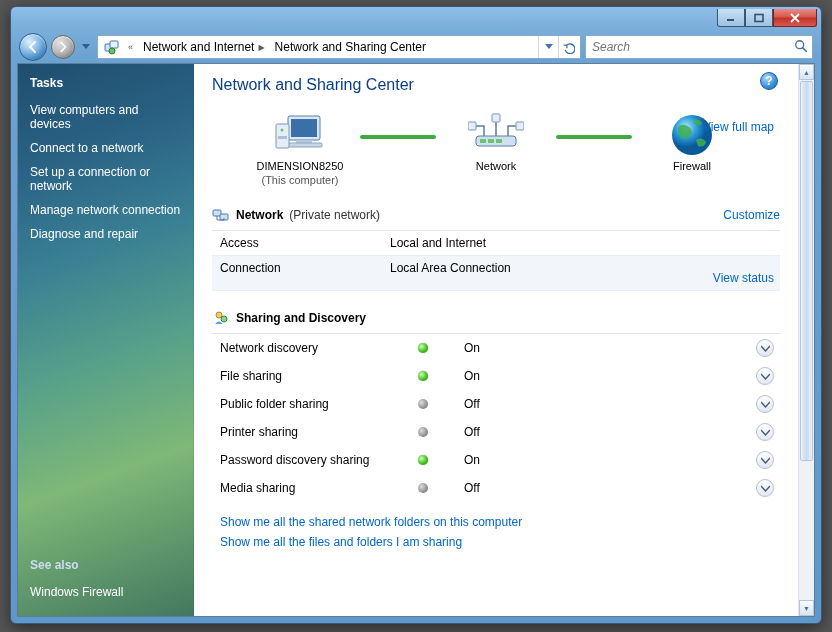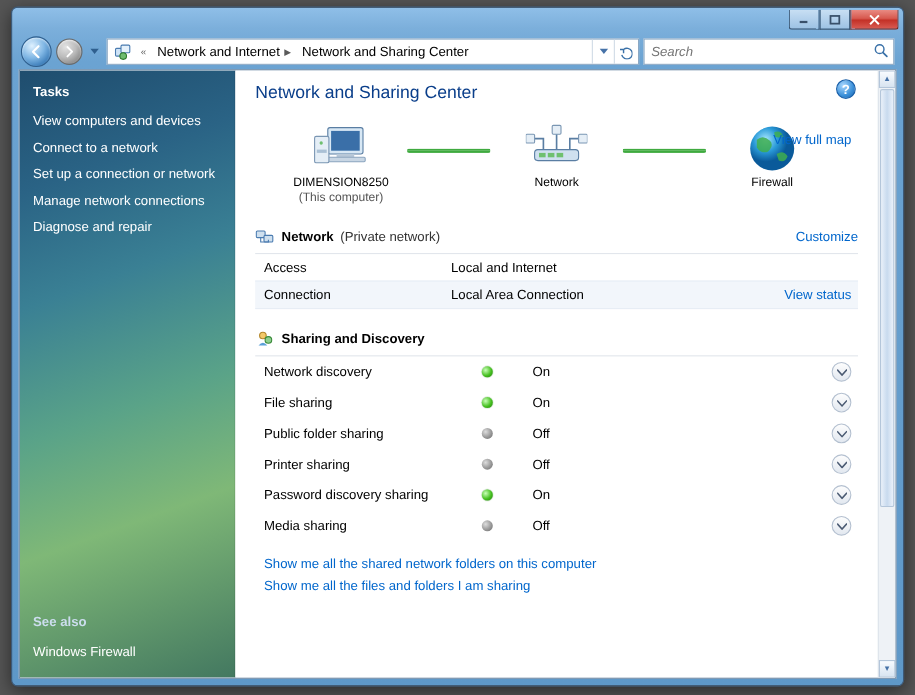--- a/index.html
+++ b/index.html
@@ -107,21 +107,21 @@
   }
   .searchbar .sicon { color:#4672a8; }
   .client {
     flex:1;
     background:#fff;
     display:flex;
     border:1px solid #5e7d9c;
     overflow:hidden;
   }
   .sidebar {
-    width:196px;
+    width:176px;
     background: linear-gradient(160deg, #1f4d6e 0%, #2a6385 18%, #3a8094 35%, #5aa388 55%, #7fb877 72%, #437860 100%);
     color:#fff;
     padding: 12px 12px;
     display:flex; flex-direction:column;
     position:relative;
   }
   .sidebar::after{
     content:""; position:absolute; top:0;right:-1px;width:2px;height:100%;
     background:linear-gradient(90deg,rgba(0,0,0,.1),transparent);
   }
@@ -176,21 +176,21 @@
     font-size:12px;
   }
   .sec-head .sicon16 { width:18px;height:18px; }
   .sec-head b {}
   .sec-head .paren { color:#333; font-weight:normal;}
   .sec-head .rightlink { margin-left:auto; color:#0066cc; cursor:pointer;}
   .kv { display:flex; padding:5px 0 5px 8px; font-size:12px;}
   .kv.alt { background:#f2f6fb; border-top:1px solid #e7edf5; border-bottom:1px solid #e7edf5;}
   .kv .k { width:170px; }
   .kv .v { flex:1; }
-  .kv .r { color:#0066cc; cursor:pointer; padding-right:6px;}
+  .kv .r { color:#0066cc; cursor:pointer; padding-right:6px;margin-top:10px;}
   .disc-row {
     display:flex; align-items:center;
     padding:5px 0 5px 8px;
     font-size:12px;
     gap:28px;
   }
   .disc-row .k { width:170px; }
   .disc-row .dot { width:10px; height:10px; border-radius:50%; margin-right:8px; }
   .disc-row .dot.on { background: radial-gradient(circle at 35% 35%, #c9ffb8, #46c020 55%, #1f7a0a); box-shadow:0 0 1px #1f7a0a; }
   .disc-row .dot.off { background: radial-gradient(circle at 35% 35%, #ddd, #999 55%, #666); }
@@ -287,21 +287,21 @@
     </div>
   </div>
 
   <div class="client">
 
     <div class="sidebar">
       <h3>Tasks</h3>
       <a href="#">View computers and devices</a>
       <a href="#">Connect to a network</a>
       <a href="#">Set up a connection or network</a>
-      <a href="#">Manage network connections</a>
+      <a href="#">Manage network connection</a>
       <a href="#">Diagnose and repair</a>
       <div class="seealso">
         <h3>See also</h3>
         <a href="#">Windows Firewall</a>
       </div>
     </div>
 
     <div class="content">
       <div class="content-inner">
 

